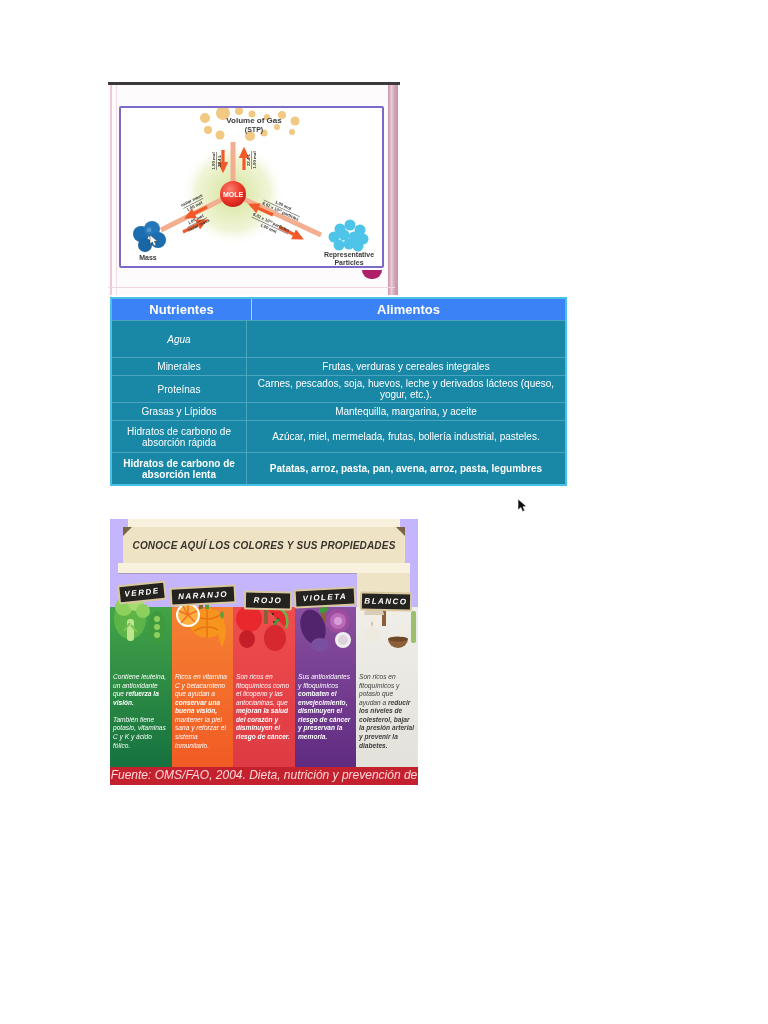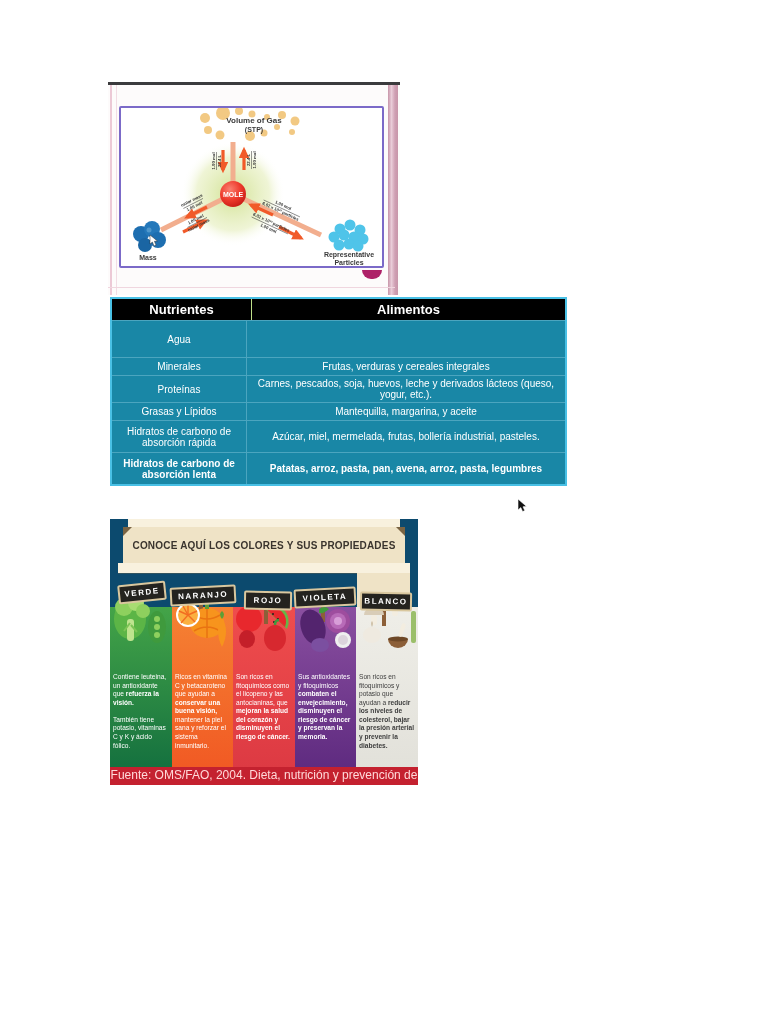--- a/index.html
+++ b/index.html
@@ -15,38 +15,38 @@
   .slide-mauveband{position:absolute;left:280px;top:3px;width:10px;height:210px;
     background:linear-gradient(90deg,#c795a9 0%,#e9ccd8 35%,#cf9fb3 70%,#c795a9 100%);}
   .slide-bottomline{position:absolute;left:0;top:205px;width:287px;height:1px;background:#f0d6df;}
   .mole-box{position:absolute;left:11px;top:24px;width:261px;height:158px;background:#ffffff;
     border:2px solid #7b6ac8;border-radius:2px;}
   .magenta-tab{position:absolute;left:254px;top:188px;width:20px;height:9px;background:#ae2168;
     border-radius:0 0 10px 10px;}
   
   .ntable{position:absolute;left:110px;top:297px;width:457px;border:2px solid #49c0e5;
     box-sizing:border-box;background:#1987a6;}
-  .t-header{display:flex;background:#000000;color:#fff;font-weight:bold;font-size:13px;}
+  .t-header{display:flex;background:#3b82f6;color:#fff;font-weight:bold;font-size:13px;}
   .t-header .hc1{width:135px;text-align:center;padding:3px 2px;border-right:1px solid #bfe08a;}
   .t-header .hc2{flex:1;text-align:center;padding:3px 2px;}
   .t-row{display:flex;border-top:1px solid #4ba5bf;color:#fff;font-size:10px;}
   .t-row .c1{width:135px;display:flex;align-items:center;justify-content:center;text-align:center;
     padding:2px 6px;border-right:1px solid #4ba5bf;box-sizing:border-box;}
   .t-row .c2{flex:1;display:flex;align-items:center;justify-content:center;text-align:center;
     padding:2px 10px;box-sizing:border-box;}
-  .t-row:nth-of-type(2){min-height:36px;}
+  .t-row:nth-of-type(2){min-height:36px;font-style:italic;}
   .t-row:nth-of-type(3){min-height:17px;}
   .t-row:nth-of-type(4){min-height:26px;}
   .t-row:nth-of-type(5){min-height:17px;}
   .t-row:nth-of-type(6){min-height:31px;}
   .t-row:nth-of-type(7){min-height:31px;font-weight:bold;}
   .t-row:nth-of-type(8){min-height:30px;}
   .cursor-table{position:absolute;left:517px;top:499px;width:11px;height:13px;z-index:5;}
   
-  .info{position:absolute;left:110px;top:519px;width:308px;height:266px;background:#0c4a6e;overflow:hidden;}
+  .info{position:absolute;left:110px;top:519px;width:308px;height:266px;background:#c4b5fd;overflow:hidden;font-style:italic;}
   .info-topstrip{position:absolute;left:18px;top:0;width:272px;height:8px;background:#f8f1de;}
   .info-banner{position:absolute;left:13px;top:8px;width:282px;height:36px;background:#efe3c6;
     display:flex;align-items:center;justify-content:center;}
   .info-banner .notch-l,.info-banner .notch-r{position:absolute;top:0;width:0;height:0;
     border-top:9px solid #7a6443;}
   .info-banner .notch-l{left:0;border-right:9px solid transparent;}
   .info-banner .notch-r{right:0;border-left:9px solid transparent;}
   .info-title{font-size:10px;font-weight:bold;color:#3a342e;letter-spacing:.2px;text-align:center;}
   .info-lowbar{position:absolute;left:8px;top:44px;width:292px;height:10px;background:#f8f1de;
     box-shadow:0 1px 0 rgba(120,100,70,.35);}

